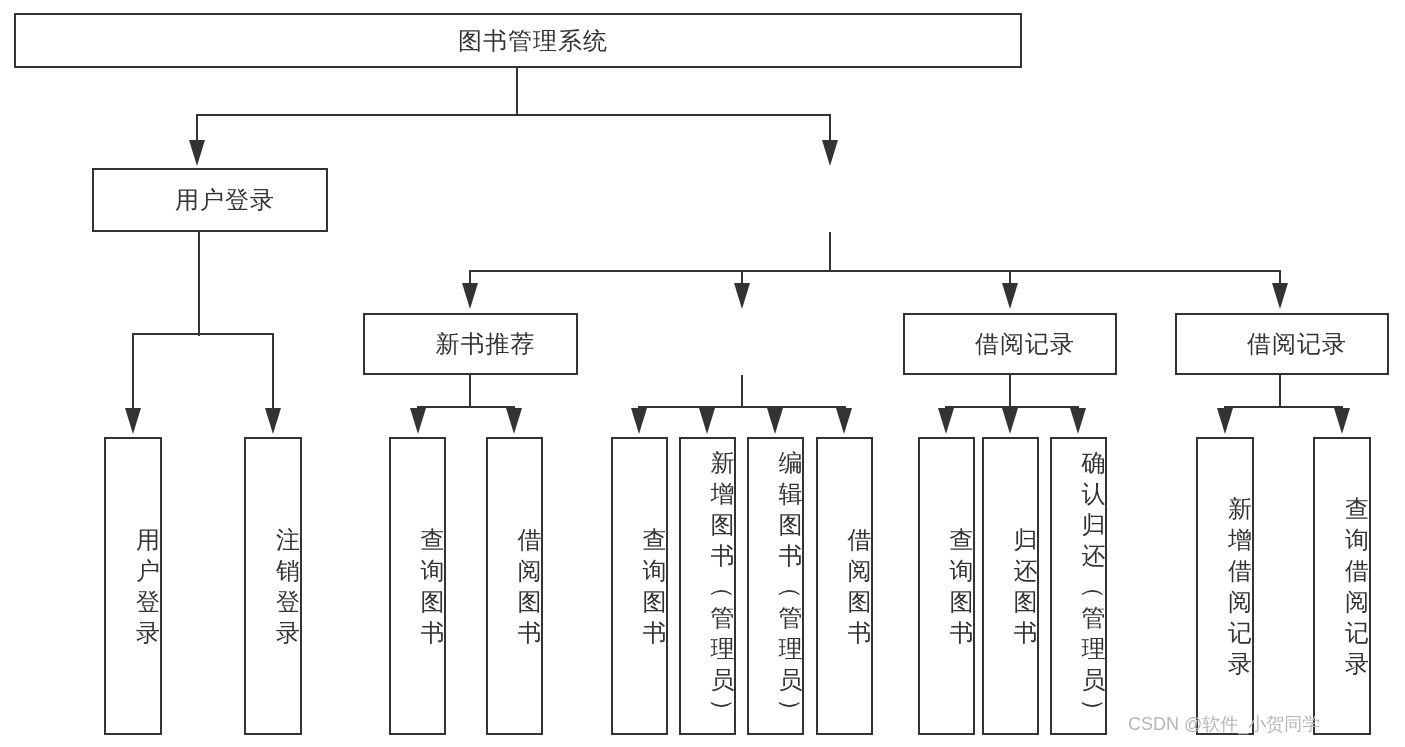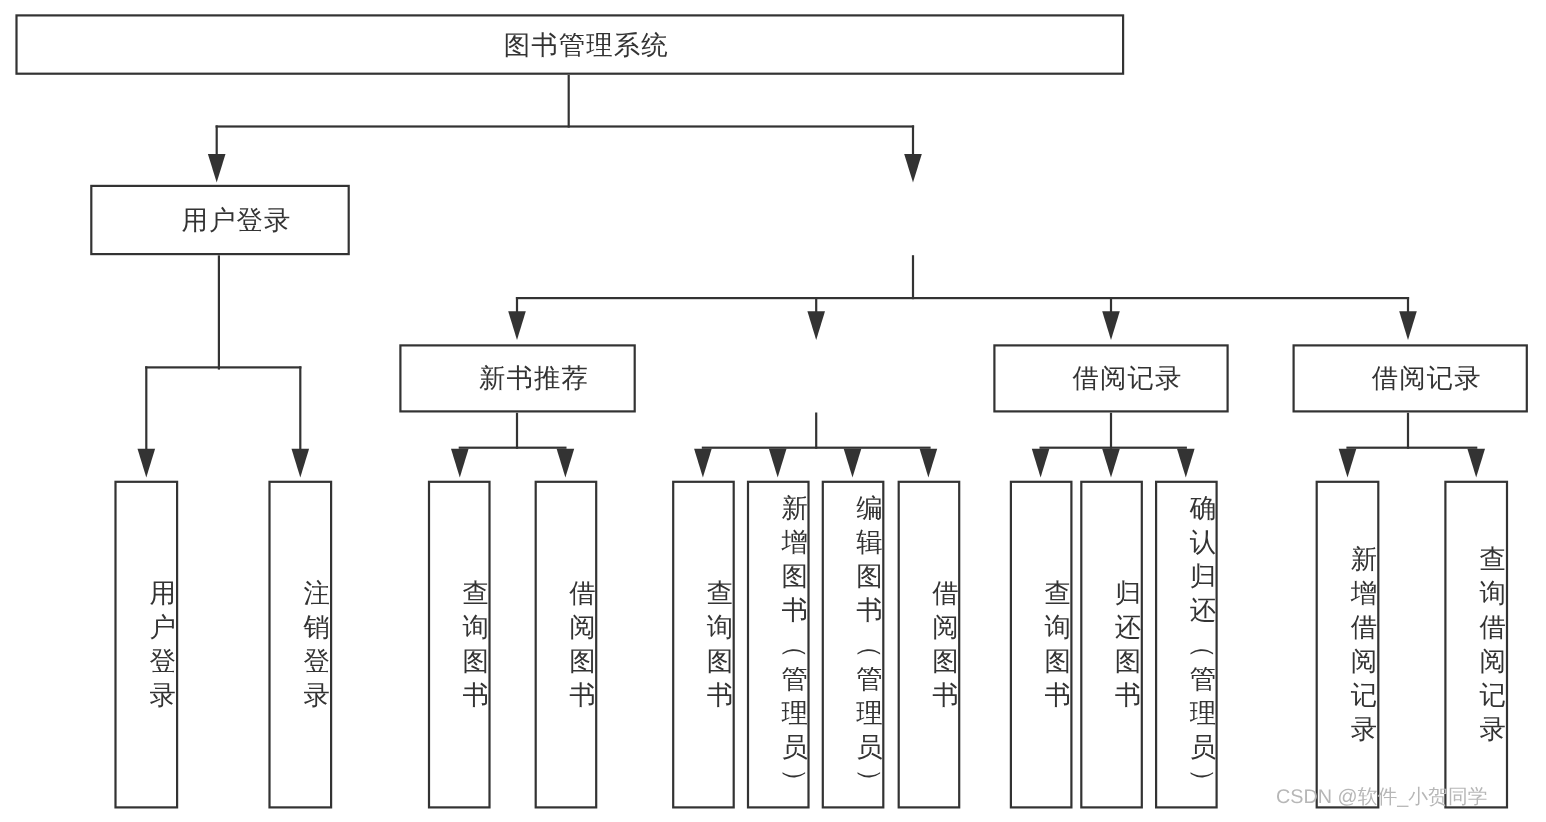--- a/index.html
+++ b/index.html
@@ -70,21 +70,21 @@
 
   <div class="vl" style="left:1279px;top:375px;height:33px"></div>
   <div class="hl" style="left:1224px;top:406px;width:119px"></div>
   <i class="arr" style="left:1217px;top:408px"></i>
   <i class="arr" style="left:1334px;top:408px"></i>
 
   <div class="box" style="left:14px;top:13px;width:1008px;height:55px">
     <span class="hlabel">图书管理系统</span>
   </div>
 
-  <div class="box" style="left:82px;top:168px;width:236px;height:64px">
+  <div class="box" style="left:92px;top:168px;width:236px;height:64px">
     <span class="hlabel">用户登录</span>
   </div>
 
   <div class="box" style="left:363px;top:313px;width:215px;height:62px">
     <span class="hlabel">新书推荐</span>
   </div>
   <div class="box" style="left:903px;top:313px;width:214px;height:62px">
     <span class="hlabel">借阅记录</span>
   </div>
   <div class="box" style="left:1175px;top:313px;width:214px;height:62px">
@@ -212,14 +212,14 @@
     <span class="vtext">
         <span class="vchar">查</span>
         <span class="vchar">询</span>
         <span class="vchar">借</span>
         <span class="vchar">阅</span>
         <span class="vchar">记</span>
         <span class="vchar">录</span>
       </span>
   </div>
 
-  <div class="watermark" style="left:1160px;top:712px">CSDN @软件_小贺同学</div>
+  <div class="watermark" style="left:1128px;top:712px">CSDN @软件_小贺同学</div>
 </div>
 
 </body></html>

